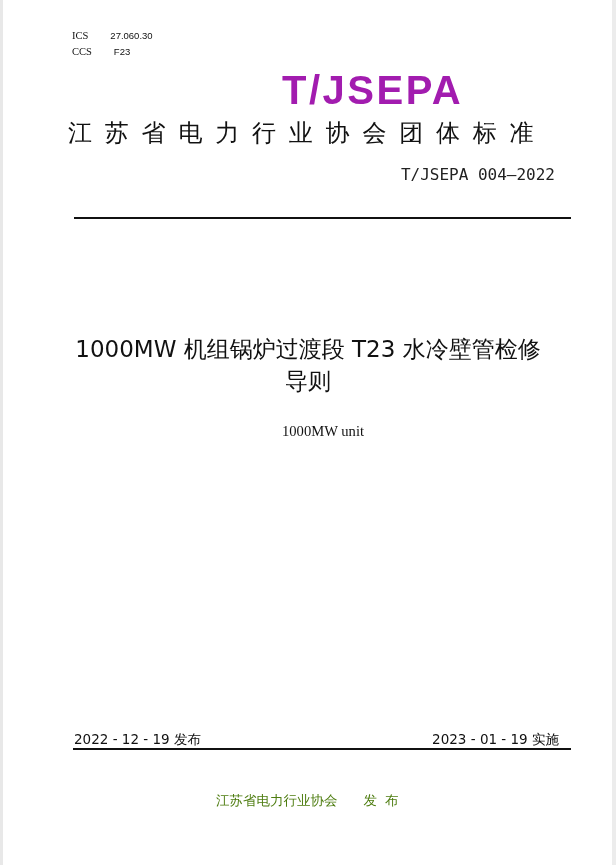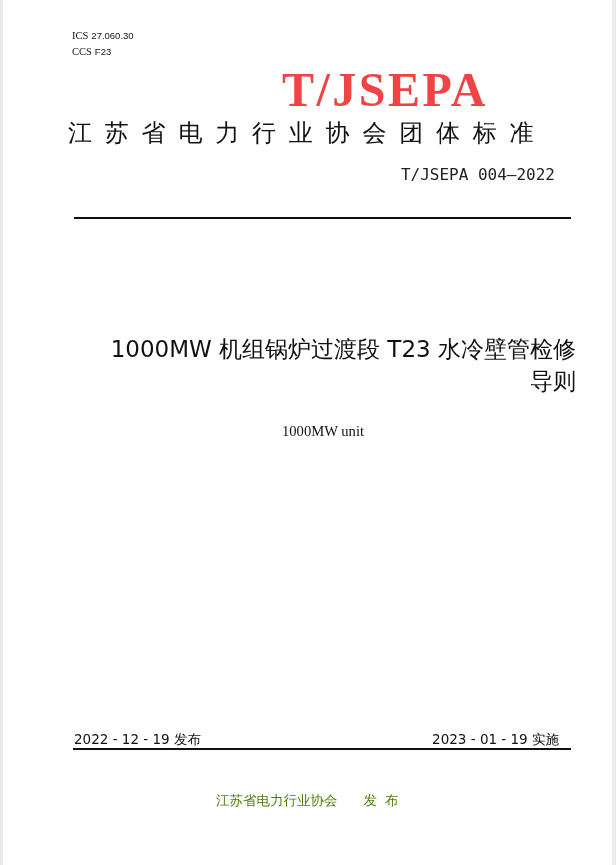--- a/index.html
+++ b/index.html
@@ -26,40 +26,40 @@
   .cls {
     position: absolute;
     left: 72px;
     font-size: 10px;
     line-height: 14px;
     white-space: nowrap;
   }
   .cls .lbl {
     font-family: "Liberation Serif", serif;
     font-size: 10.5px;
-    margin-right: 3px;
+    margin-right: 22px;
   }
   .cls .val {
     font-family: Liberation Sans, sans-serif;
     font-size: 9.5px;
     letter-spacing: 0;
   }
   #ics { top: 29px; }
   #ccs { top: 45px; }
 
   .org-code {
     position: absolute;
     top: 62px;
     left: 282px;
-    font-family: Liberation Serif, serif;
+    font-family: Liberation Sans, sans-serif;
     font-weight: bold;
-    font-size: 48px;
+    font-size: 40px;
     line-height: 56px;
     letter-spacing: 2.5px;
-    color: #ef4444;
+    color: #a21caf;
     white-space: nowrap;
   }
   .standard-type {
     position: absolute;
     top: 117px;
     left: 68px;
     width: 500px;
     font-size: 24px;
     line-height: 32px;
     letter-spacing: 12.8px;
@@ -82,21 +82,21 @@
     background: #111;
   }
   #rule-top { top: 217px; left: 74px; width: 497px; }
   #rule-bottom { top: 748px; left: 73px; width: 498px; }
 
   .title-cn {
     position: absolute;
     top: 333px;
     left: 40px;
     width: 536px;
-    text-align: right;
+    text-align: center;
     font-size: 23px;
     line-height: 32px;
     color: #111;
   }
   .title-cn .l2 { display: block; }
   .title-en {
     position: absolute;
     top: 422px;
     left: 60px;
     width: 526px;

